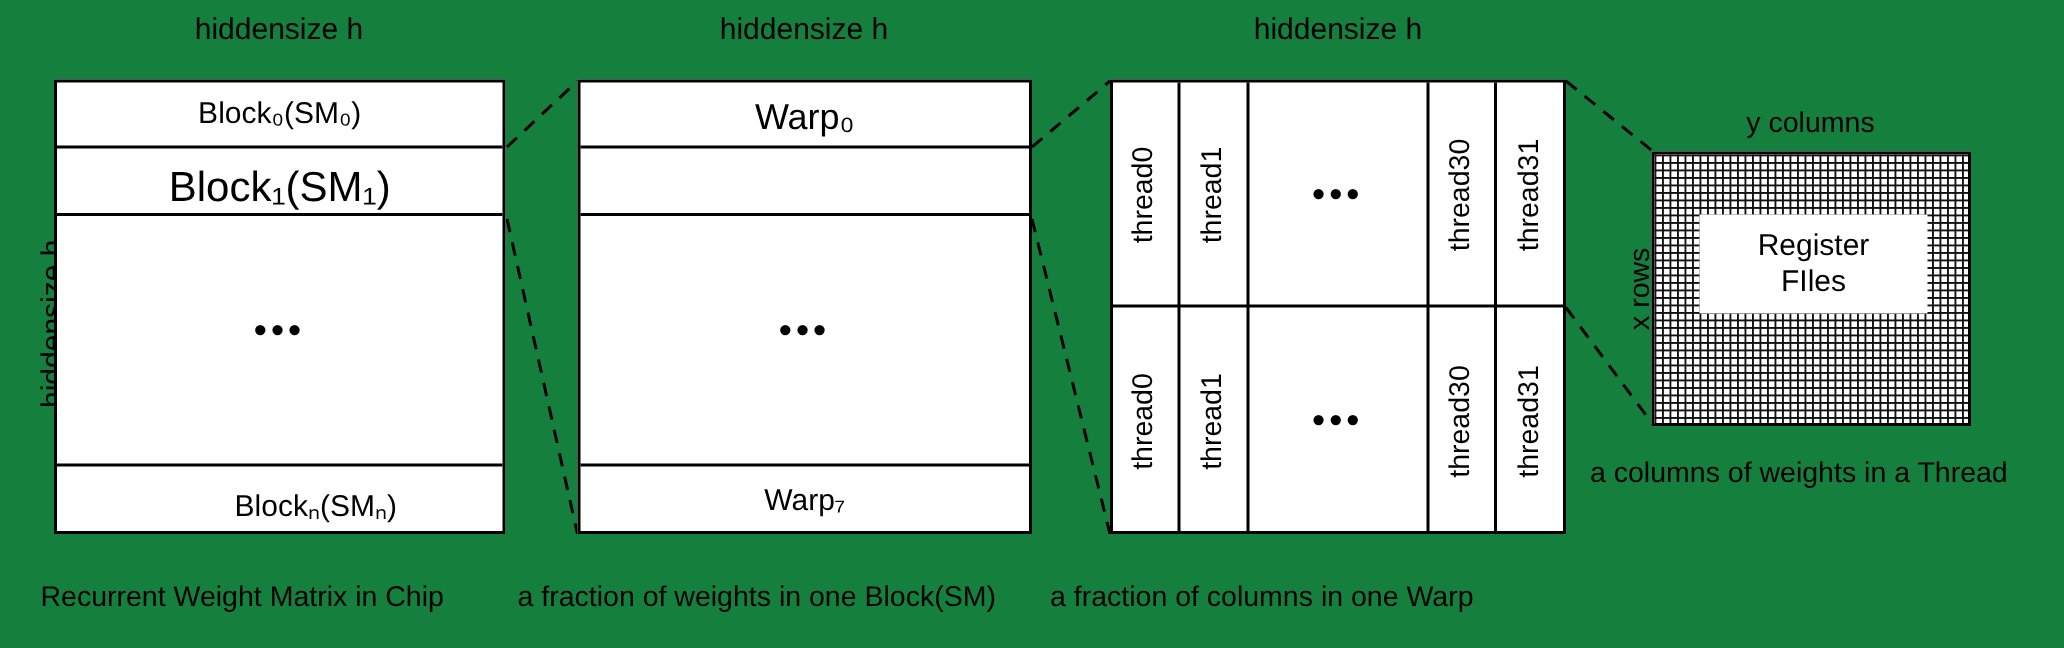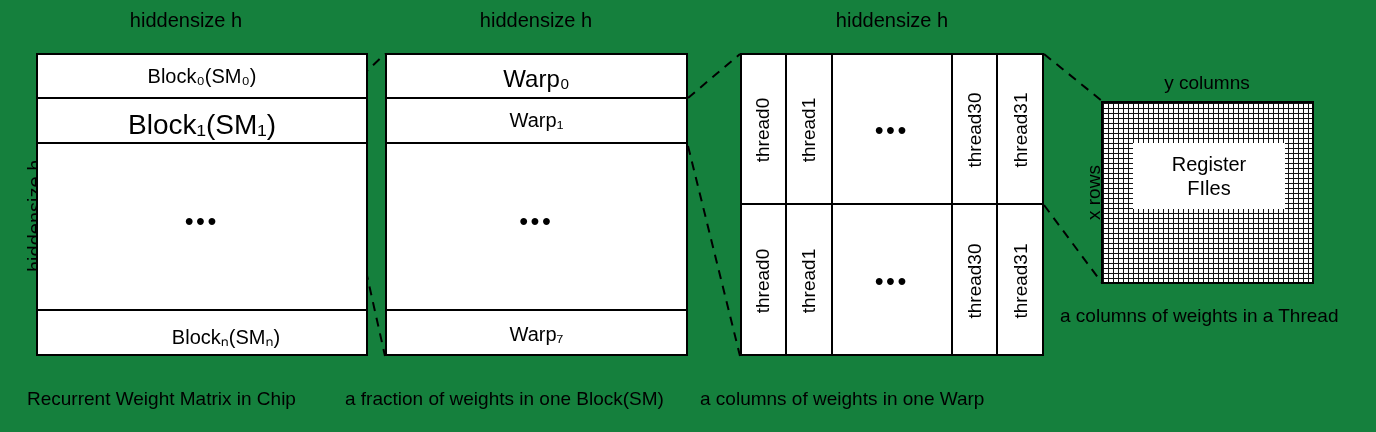--- a/index.html
+++ b/index.html
@@ -121,21 +121,21 @@
     <line x1="688" y1="146" x2="740" y2="356" stroke="#000" stroke-width="2" stroke-dasharray="9 7"></line>
 
     <line x1="1044" y1="54" x2="1102" y2="101" stroke="#000" stroke-width="2" stroke-dasharray="9 7"></line>
     <line x1="1044" y1="205" x2="1102" y2="283" stroke="#000" stroke-width="2" stroke-dasharray="9 7"></line>
   </svg>
 
   <div class="lbl lbl-center" style="left:186px; top:9px; font-size:20px;">hiddensize h</div>
 
   <div class="vlabel" style="left:24px; top:272px; font-size:20px;">hiddensize h</div>
 
-  <div class="panel" style="left:36px; top:53px; width:332px; height:303px;text-decoration:underline;">
+  <div class="panel" style="left:36px; top:53px; width:301px; height:303px;text-decoration:underline;">
     <div class="hrow" style="top:0; height:44px;"></div>
     <div class="rowtext" style="top:10px; font-size:20px;">Block₀(SM₀)</div>
 
     <div class="hrow" style="top:44px; height:45px;"></div>
     <div class="rowtext" style="top:54px; font-size:28px;">Block₁(SM₁)</div>
 
     <div class="hrow" style="top:89px; height:167px;"></div>
     <div class="ellipsis" style="left:0; right:0; top:152px; font-size:24px;">•••</div>
 
     <div class="rowtext" style="top:268px; font-size:20px;margin-left:48px;">Blockₙ(SMₙ)</div>
@@ -143,21 +143,20 @@
 
   <div class="lbl" style="left:27px; top:388px; font-size:19px;">Recurrent Weight Matrix in Chip</div>
 
   <div class="lbl lbl-center" style="left:536px; top:9px; font-size:20px;">hiddensize h</div>
 
   <div class="panel" style="left:385px; top:53px; width:303px; height:303px;">
     <div class="hrow" style="top:0; height:44px;"></div>
     <div class="rowtext" style="top:10px; font-size:24px;">Warp₀</div>
 
     <div class="hrow" style="top:44px; height:45px;"></div>
-    <div class="rowtext" style="top:54px; font-size:20px;">Warp₁</div>
 
     <div class="hrow" style="top:89px; height:167px;"></div>
     <div class="ellipsis" style="left:0; right:0; top:152px; font-size:24px;">•••</div>
 
     <div class="rowtext" style="top:268px; font-size:20px;">Warp₇</div>
   </div>
 
   <div class="lbl" style="left:345px; top:388px; font-size:19px;">a fraction of weights in one Block(SM)</div>
 
   <div class="lbl lbl-center" style="left:892px; top:9px; font-size:20px;">hiddensize h</div>
@@ -197,21 +196,21 @@
       <span style="font-size:24px; font-weight:700; letter-spacing:3px; transform:none;">•••</span>
     </div>
     <div class="colcell" style="left:211px; width:43px; top:152px; height:147px;">
       <span style="font-size:19px;">thread30</span>
     </div>
     <div class="colcell" style="left:256px; width:44px; top:152px; height:147px;">
       <span style="font-size:19px;">thread31</span>
     </div>
   </div>
 
-  <div class="lbl" style="left:700px; top:388px; font-size:19px;">a columns of weights in one Warp</div>
+  <div class="lbl" style="left:700px; top:388px; font-size:19px;">a fraction of columns in one Warp</div>
 
   <div class="lbl lbl-center" style="left:1207px; top:72px; font-size:19px;">y columns</div>
 
   <div class="vlabel" style="left:1083px; top:220px; font-size:19px;">x rows</div>
 
   <div class="gridbox" style="left:1101px; top:101px; width:213px; height:183px;">
     <div class="gridlabel" style="left:30px; top:40px; width:152px; height:66px; font-size:20px;">
       <span>Register</span>
       <span>FIles</span>
     </div>

